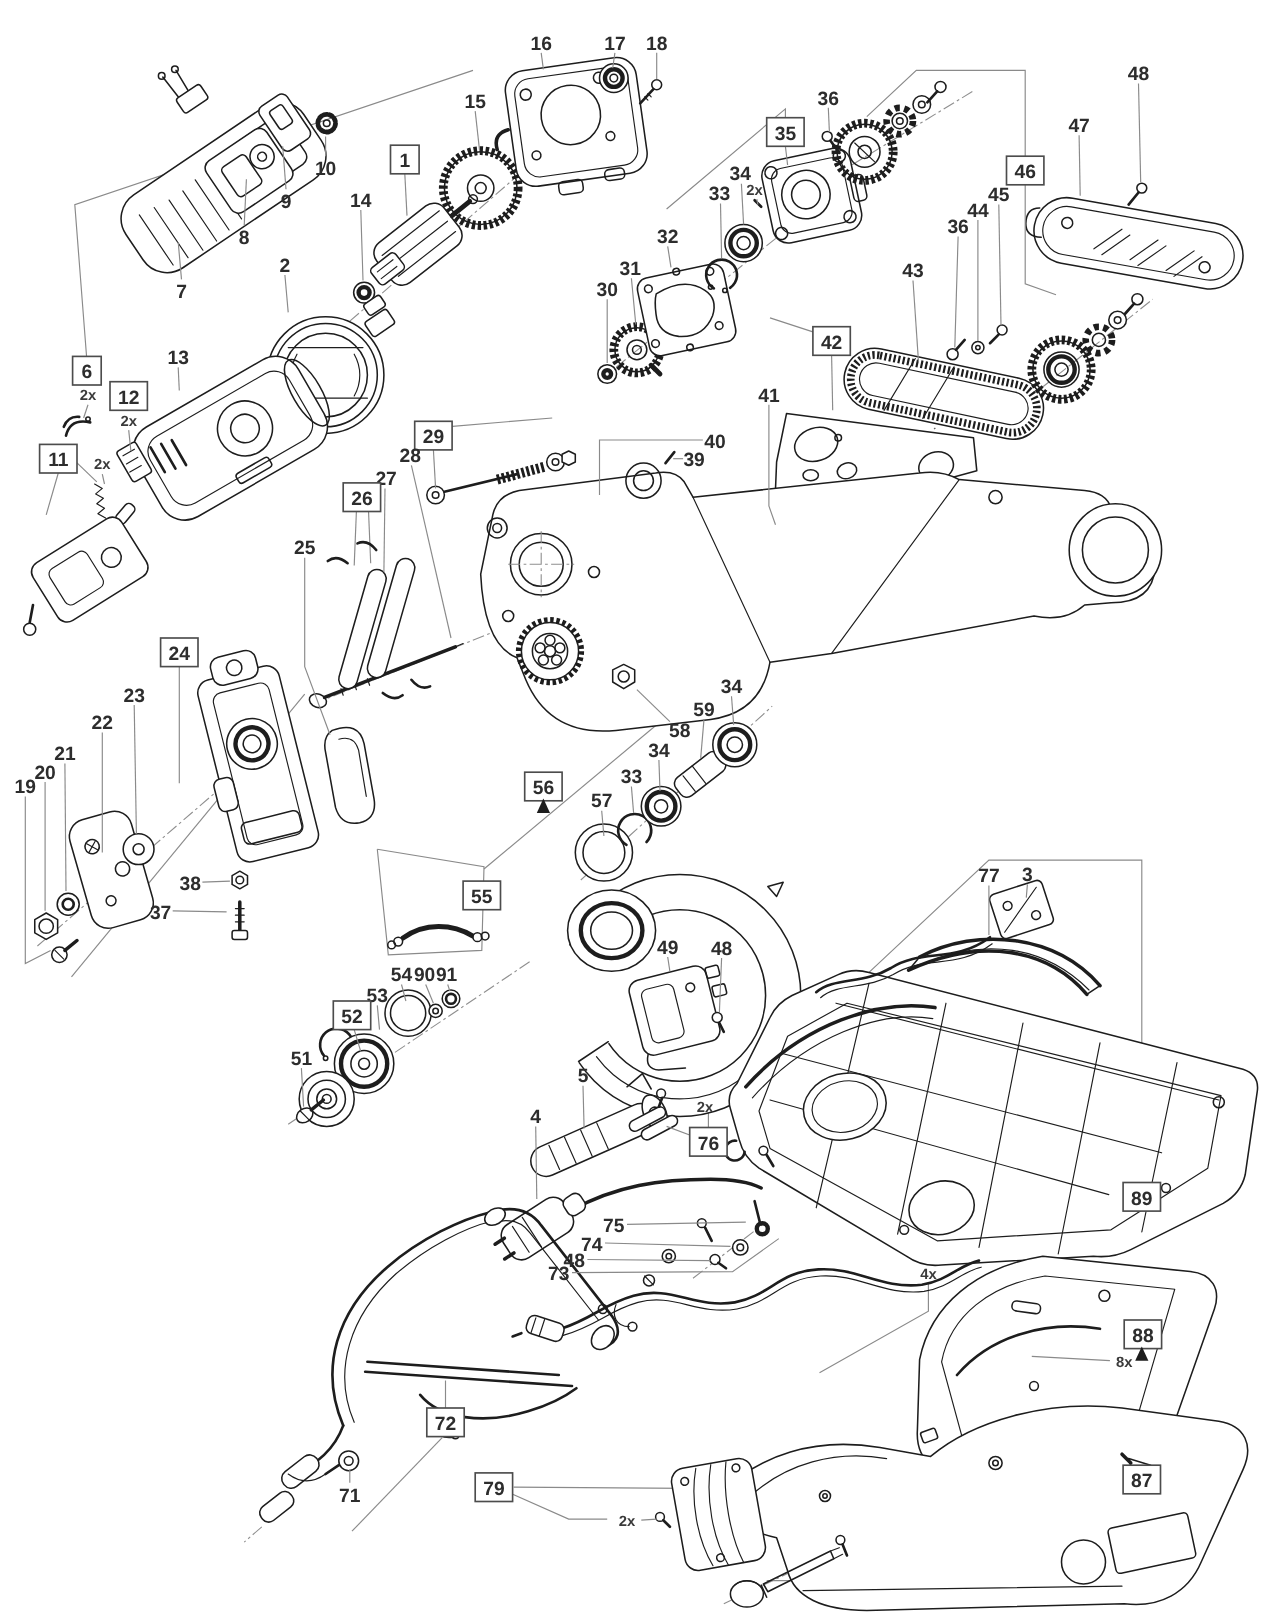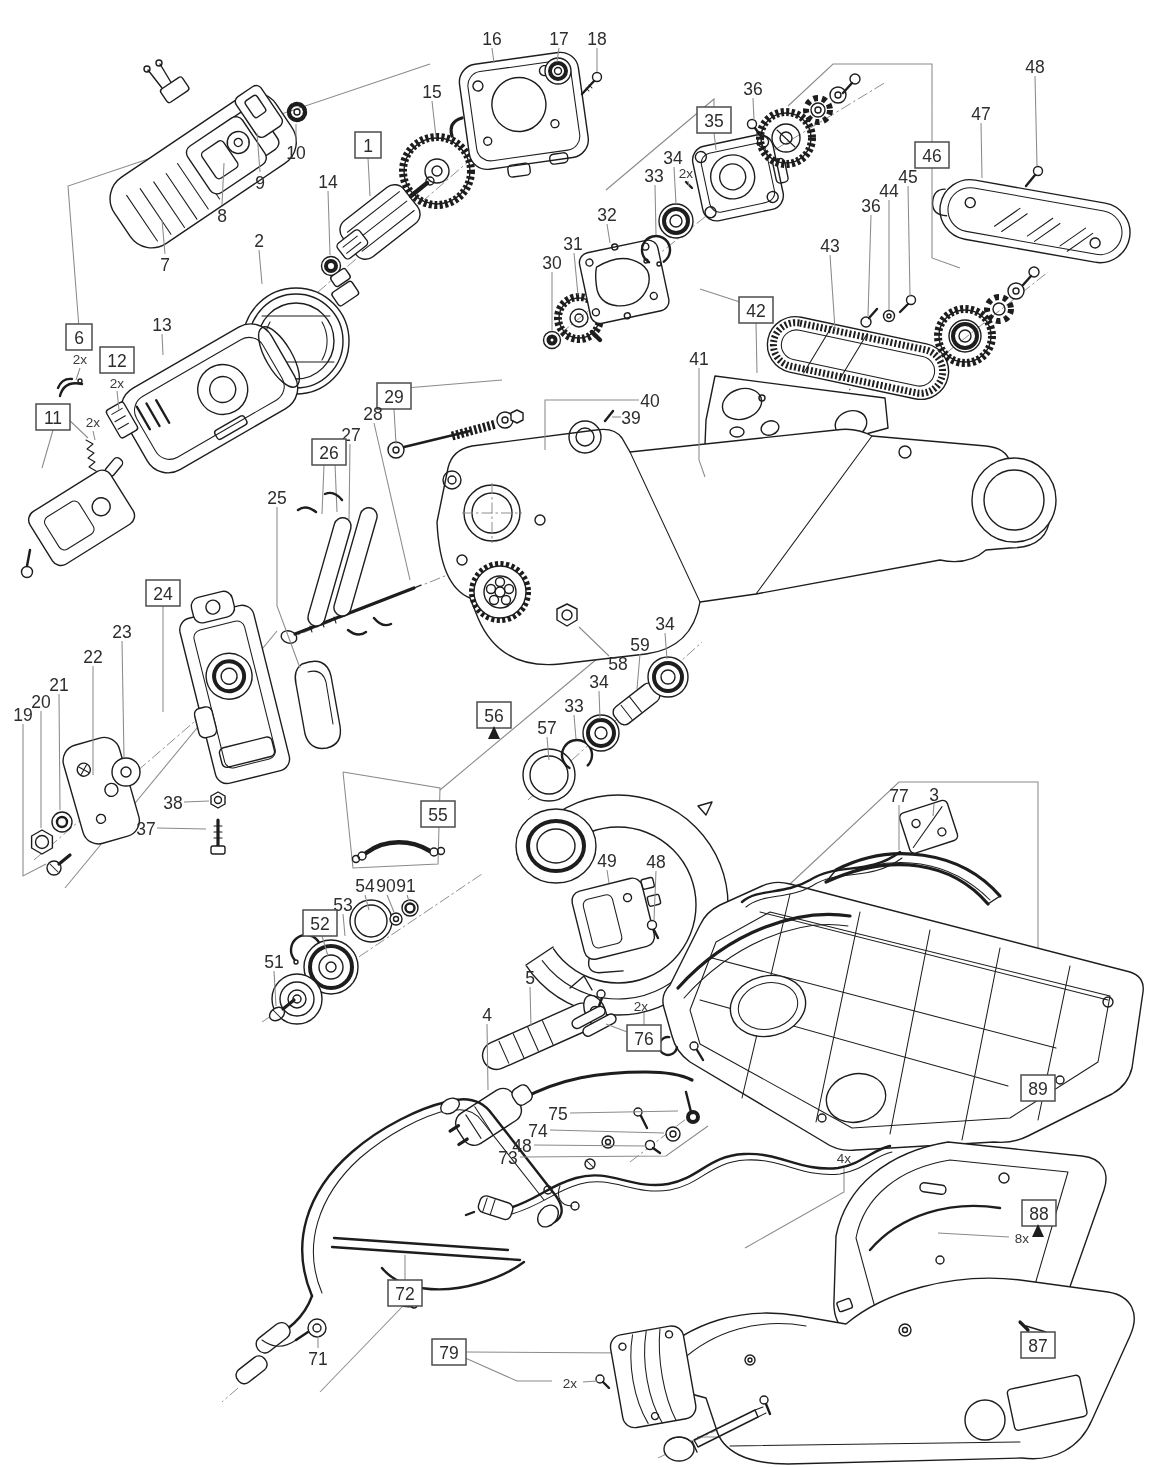--- a/index.html
+++ b/index.html
@@ -1,16 +1,16 @@
 <!DOCTYPE html>
 <html><head>
 <meta charset="utf-8">
 <style>
   html,body{margin:0;padding:0;background:#fff;}
-  #stage{position:relative;width:1150px;height:1467px;background:#fff;font-family:"Liberation Sans",sans-serif;}
+  #stage{position:relative;width:1150px;height:1467px;background:#fff;font-family:"Liberation Sans",sans-serif;font-weight:bold;}
   svg{display:block}
   .p{fill:none;stroke:#1d1d1d;stroke-width:1.4;stroke-linecap:round;stroke-linejoin:round}
   .fw{fill:#ffffff}
   .t1{stroke-width:1.05}
   .t2{stroke-width:2.4}
   .t3{stroke-width:3.2}
   .t4{stroke-width:4.4}
   .teeth{fill:none;stroke:#1d1d1d;stroke-width:8;stroke-dasharray:3 2.3}
   .teeth2{fill:none;stroke:#1d1d1d;stroke-width:6;stroke-dasharray:4.6 4}
   .band{fill:none;stroke:#1d1d1d;stroke-width:4}

